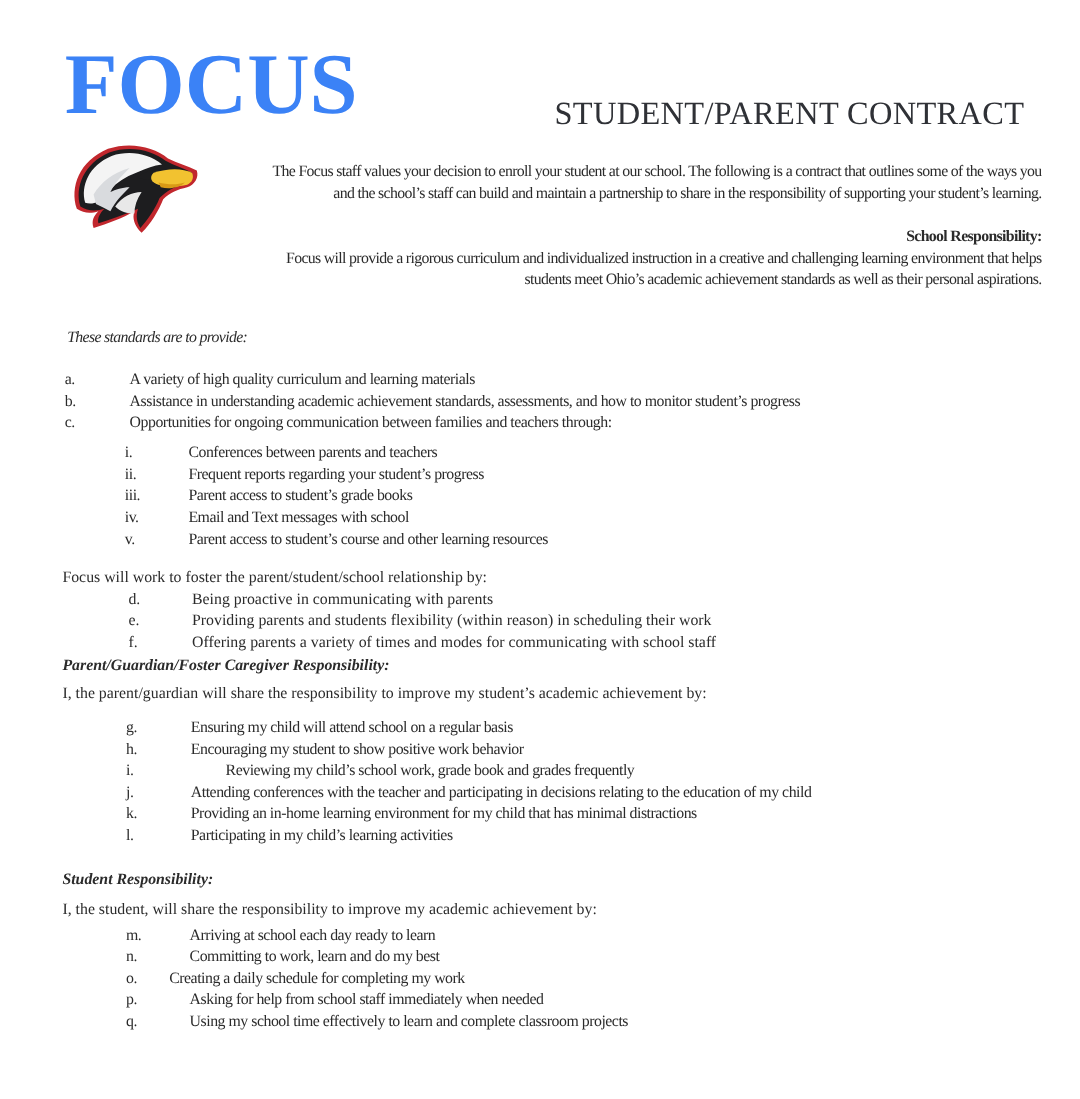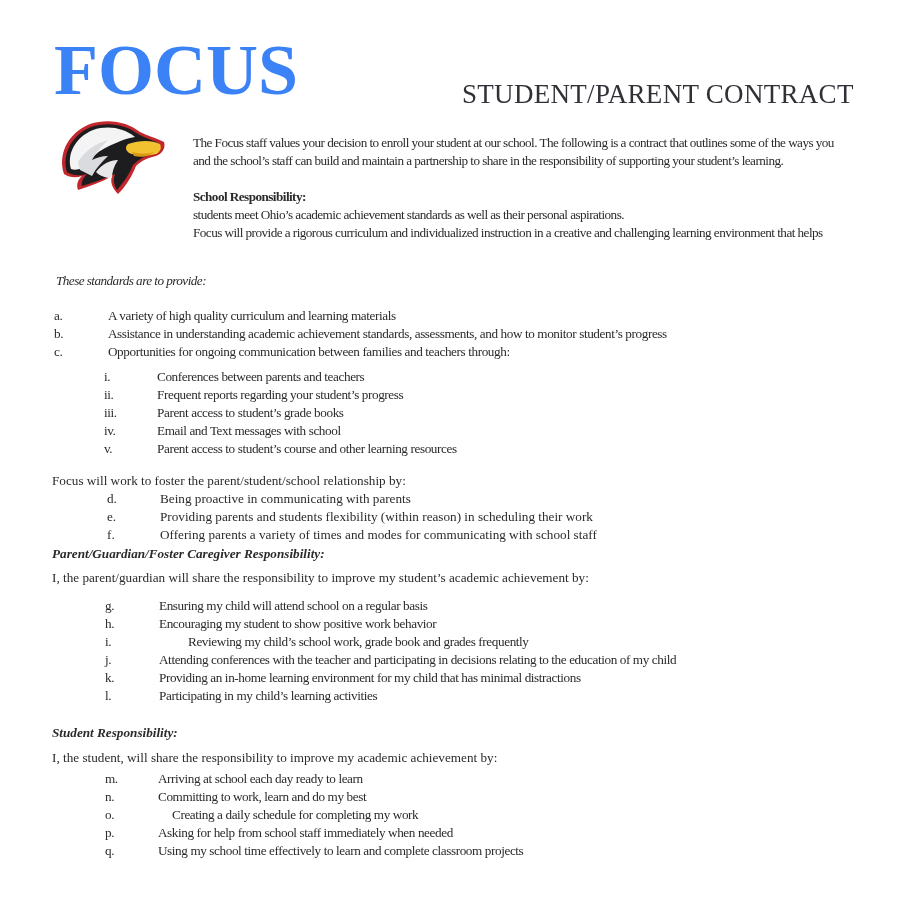--- a/index.html
+++ b/index.html
@@ -18,21 +18,21 @@
       font-family: "Liberation Serif", serif;
       font-size: 27px; line-height: 32px; color: #2f3136; letter-spacing: 0.3px;
     }
     .eagle {
       position: absolute; left: 56px; top: 116px; width: 112px; height: 84px;
     }
     .intro {
       position: absolute; left: 193px; top: 134px; width: 675px;
       font-size: 13.2px; line-height: 18px; letter-spacing: -0.55px; color: #2b2b2b;
     }
-    .intro p { margin: 0; }
+    .intro p { margin: 0; text-align: right; }
     .intro .gap { height: 18px; }
     .intro .heading { font-weight: bold; }
     .t1 { font-size: 13.2px; letter-spacing: -0.55px; font-style: italic; }
     .t2 { font-size: 13.2px; letter-spacing: -0.4px; }
     .t3 { font-family: "Liberation Serif", serif; font-size: 13.2px; letter-spacing: 0px; }
     .abs { position: absolute; white-space: nowrap; line-height: 18px; }
     .row { position: absolute; white-space: nowrap; line-height: 18px; }
     .row .lbl { position: absolute; left: 0; }
     .ital-head { font-weight: bold; font-style: italic; }
   </style>
@@ -51,22 +51,22 @@
   <path d="M58 32 C66 26 74 24 82 26 C78 30 72 32 66 34 Z" fill="#1d1d1f"></path>
   <path d="M72 28 C84 24 96 24 104 28 C106 32 104 36 100 38 C92 40 84 40 76 38 C70 36 68 32 72 28 Z" fill="#f2c230"></path>
   <path d="M76 36 C84 38 92 38 98 36 C94 40 86 42 78 40 Z" fill="#d99a16"></path>
 </svg>
 
 <div class="intro">
   <p>The Focus staff values your decision to enroll your student at our school. The following is a contract that outlines some of the ways you</p>
   <p>and the school’s staff can build and maintain a partnership to share in the responsibility of supporting your student’s learning.</p>
   <div class="gap"></div>
   <p class="heading">School Responsibility:</p>
+  <p>Focus will provide a rigorous curriculum and individualized instruction in a creative and challenging learning environment that helps</p>
   <p>students meet Ohio’s academic achievement standards as well as their personal aspirations.</p>
-  <p>Focus will provide a rigorous curriculum and individualized instruction in a creative and challenging learning environment that helps</p>
 </div>
 
 <div class="abs t1" style="left:56px; top:272px;">These standards are to provide:</div>
 
 <div class="row t2" style="left:54px; top:307px;">
   <span class="lbl">a.</span>
   <span style="position:absolute; left:54px;">A variety of high quality curriculum and learning materials</span>
 </div>
 <div class="row t2" style="left:54px; top:325px;">
   <span class="lbl">b.</span>
@@ -146,21 +146,21 @@
 <div class="row t2" style="left:105px; top:770px;">
   <span class="lbl">m.</span>
   <span style="position:absolute; left:53px;">Arriving at school each day ready to learn</span>
 </div>
 <div class="row t2" style="left:105px; top:788px;">
   <span class="lbl">n.</span>
   <span style="position:absolute; left:53px;">Committing to work, learn and do my best</span>
 </div>
 <div class="row t2" style="left:105px; top:806px;">
   <span class="lbl">o.</span>
-  <span style="position:absolute; left:67px;">Creating a daily schedule for completing my work</span>
+  <span style="position:absolute; left:36px;">Creating a daily schedule for completing my work</span>
 </div>
 <div class="row t2" style="left:105px; top:824px;">
   <span class="lbl">p.</span>
   <span style="position:absolute; left:53px;">Asking for help from school staff immediately when needed</span>
 </div>
 <div class="row t2" style="left:105px; top:842px;">
   <span class="lbl">q.</span>
   <span style="position:absolute; left:53px;">Using my school time effectively to learn and complete classroom projects</span>
 </div>
 

